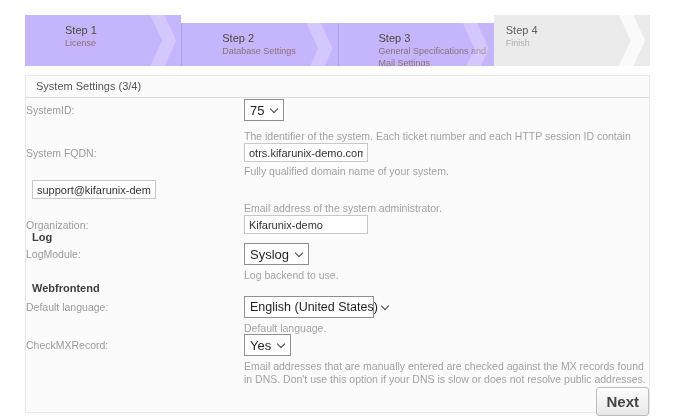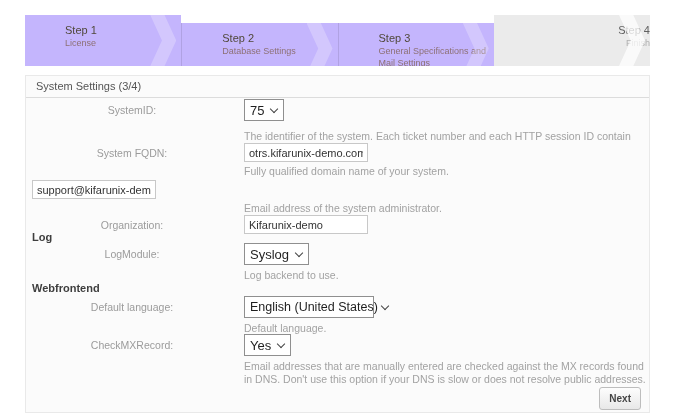--- a/index.html
+++ b/index.html
@@ -8,21 +8,21 @@
     font-family: "Liberation Sans", "DejaVu Sans", sans-serif;
     width: 674px; height: 420px; overflow: hidden; position: relative;
   }
   .page { position: absolute; left: 25px; top: 15px; width: 625px; }
 
   
   .stepbar { display: flex; height: 51px; width: 100%; }
   .step { position: relative; flex: 1 1 25%; padding: 8px 0 0 12px; overflow: hidden; }
   .step.active { background: #c4b5fd; padding-left: 40px; }
   .step.active + .step.active { border-left: 1px solid rgba(0,0,0,0.10); margin-top: 8px; }
-  .step.inactive { background: #EBEBEB; text-align: right; }
+  .step.inactive { background: #EBEBEB; }
   .step-title { font-size: 11px; color: #4E4E4E; line-height: 14px; }
   .step.active .step-title { color: #50483A; }
   .step-sub { font-size: 9px; line-height: 12px; }
   .step.active .step-sub { color: rgba(94,54,0,0.55); }
   .step.inactive .step-title { color: #606060; }
   .step.inactive .step-sub { color: #AFAFAF; }
   .step-arrow {
     position: absolute; right: 5px; top: 0; width: 26px; height: 51px;
     clip-path: polygon(0 0, 55% 0, 100% 50%, 55% 100%, 0 100%, 45% 50%);
   }
@@ -34,21 +34,21 @@
     margin-top: 9px; background: #FBFBFB;
     border: 1px solid #E9E9E9; height: 338px; position: relative;
   }
   .panel-header {
     font-size: 11px; color: #555; padding: 4px 10px 4px 10px;
     border-bottom: 1px solid #DCDCDC; height: 22px;
   }
   .form { position: relative; height: 314px; }
   .row { position: absolute; left: 0; right: 0; display: flex; align-items: center; }
   .lbl {
-    width: 212px; text-align: center; padding-right: 0;
+    width: 212px; text-align: left; padding-right: 0;
     font-size: 10.5px; color: #9B9B9B; flex: 0 0 212px;
   }
   .fld { margin-left: 6px; display: flex; align-items: flex-start; }
   .hint {
     position: absolute; left: 218px; font-size: 10.5px; color: #A2A2A2;
     max-width: 402px; line-height: 13px;
   }
   .heading { position: absolute; left: 6px; font-size: 11px; font-weight: bold; color: #3E3E3E; }
 
   input.txt {
@@ -63,23 +63,23 @@
   }
   .select.wide { width: 130px; justify-content: space-between; font-size: 12.5px; }
   .sel-caret {
     width: 6px; height: 6px; margin-left: 7px; margin-top: -3px;
     border-right: 1.6px solid #444; border-bottom: 1.6px solid #444;
     transform: rotate(45deg); flex: 0 0 auto;
   }
   .select.wide .sel-caret { margin-left: 4px; }
 
   .next-btn {
-    position: absolute; top: 289px; right: 8px;
+    position: absolute; top: 289px; right: 0;
     font-family: "Liberation Sans", "DejaVu Sans", sans-serif;
-    font-size: 10px; font-weight: bold; color: #444;
+    font-size: 15px; font-weight: bold; color: #444;
     padding: 5px 9px; border: 1px solid #BDBDBD; border-radius: 3px;
     background: linear-gradient(#FDFDFD, #E8E8E8); cursor: pointer;
   }
 
   
   #row-systemid   { top: 0px;   height: 24px; }
   #hint-systemid  { top: 32px; }
   #row-fqdn       { top: 44px;  height: 21px; }
   #hint-fqdn      { top: 67px; }
   #row-adminemail { top: 81px;  height: 21px; }

